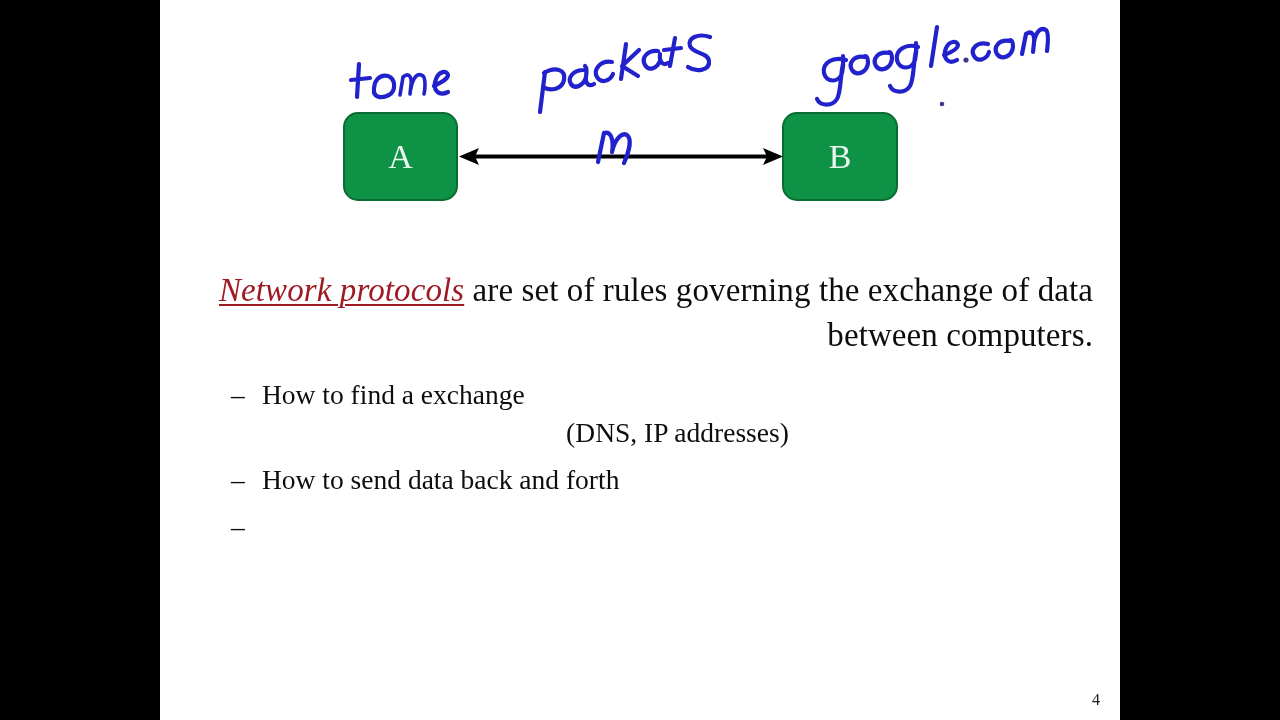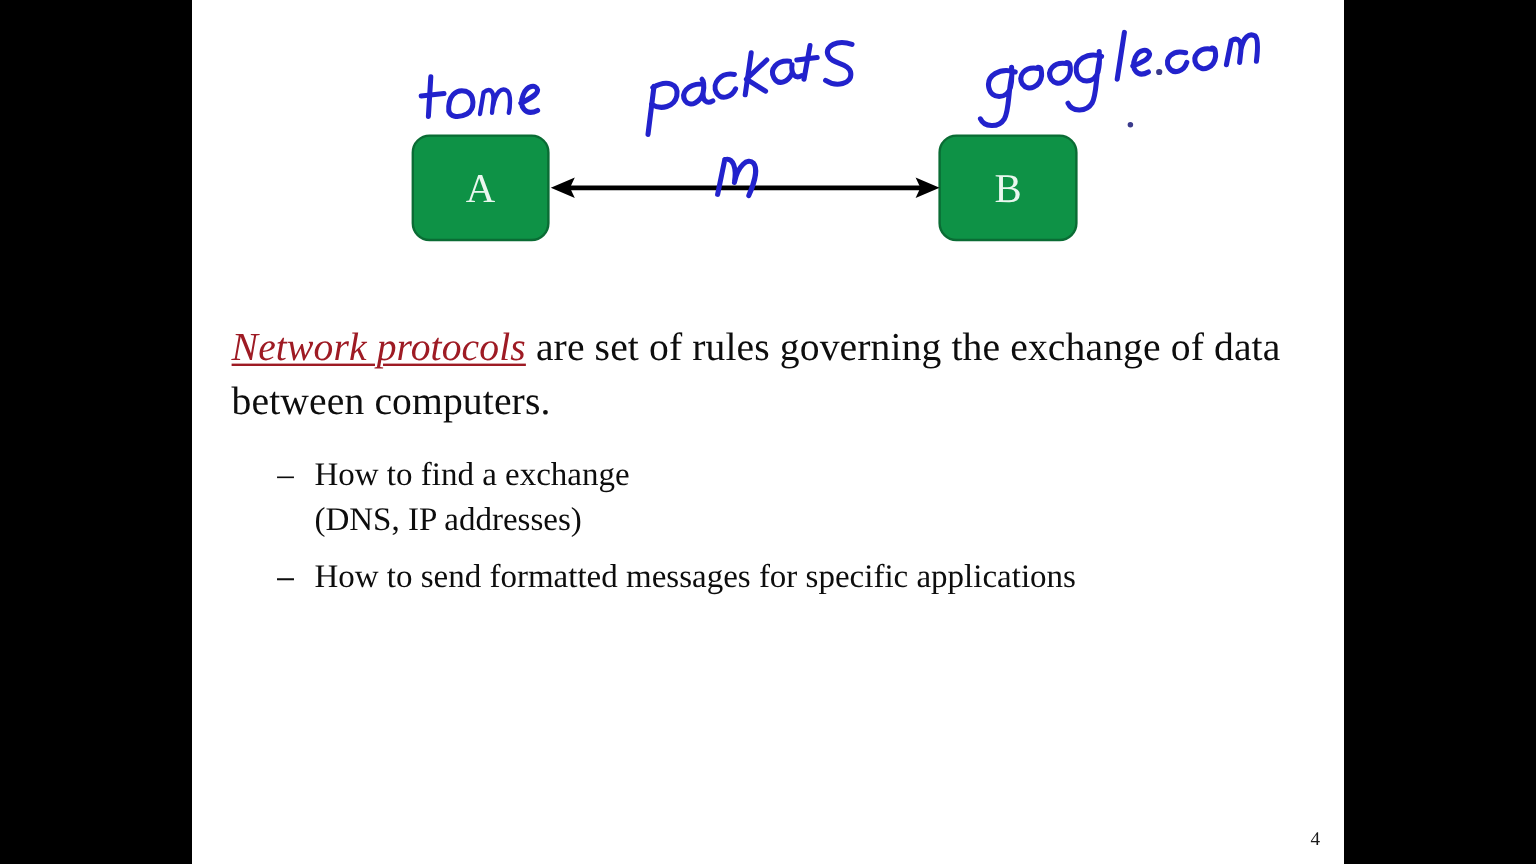--- a/index.html
+++ b/index.html
@@ -76,20 +76,21 @@
     top: 268px;
     width: 900px;
   }
 
   #lead-paragraph {
     font-size: 33px;
     line-height: 45px;
     color: #0d0d0d;
     margin: 0;
     letter-spacing: 0.1px;
+    text-align: right;
   }
   #lead-emphasis {
     font-style: italic;
     color: #9e1b24;
     text-decoration: underline;
     text-decoration-thickness: 2px;
     text-underline-offset: 3px;
   }
 
   #bullet-list {
@@ -107,21 +108,21 @@
   }
   .bullet-dash {
     position: absolute;
     left: 38px;
     top: 0;
     font-size: 27.5px;
     line-height: 38px;
     color: #0d0d0d;
   }
   .bullet-primary { display: block; }
-  .bullet-secondary { display: block; }
+  .bullet-secondary { display: block; text-align: center; }
 
   
   #slide-number {
     position: absolute;
     right: 20px;
     bottom: 11px;
     font-size: 16px;
     color: #1a1a1a;
     font-family: "Liberation Serif", "DejaVu Serif", serif;
   }
@@ -204,25 +205,25 @@
       <ul id="bullet-list">
 
         <li class="bullet-item">
           <span class="bullet-dash">–</span>
           <span class="bullet-primary">How to find a exchange</span>
           <span class="bullet-secondary">(DNS, IP addresses)</span>
         </li>
 
         <li class="bullet-item">
           <span class="bullet-dash">–</span>
+          <span class="bullet-primary">How to send data back and forth</span>
         </li>
 
         <li class="bullet-item">
           <span class="bullet-dash">–</span>
-          <span class="bullet-primary">How to send formatted messages for specific applications</span>
         </li>
 
       </ul>
     </div>
 
     <div id="slide-number">4</div>
 
   </div>
 </div>
 

